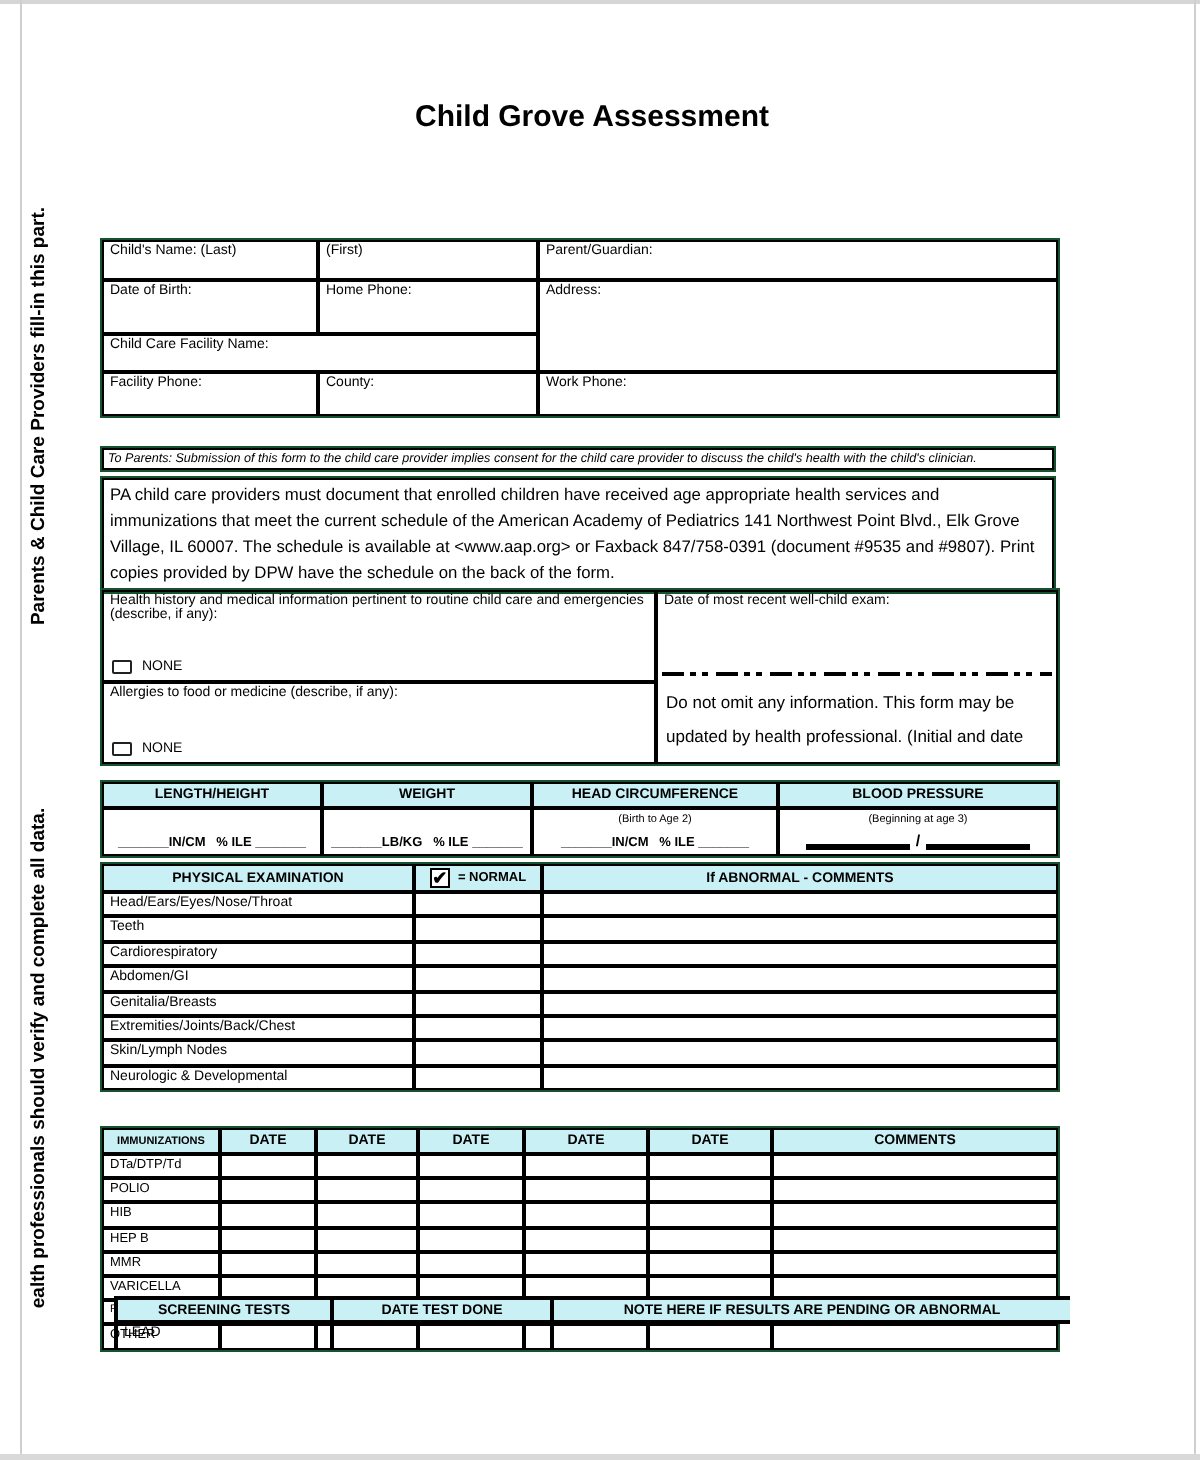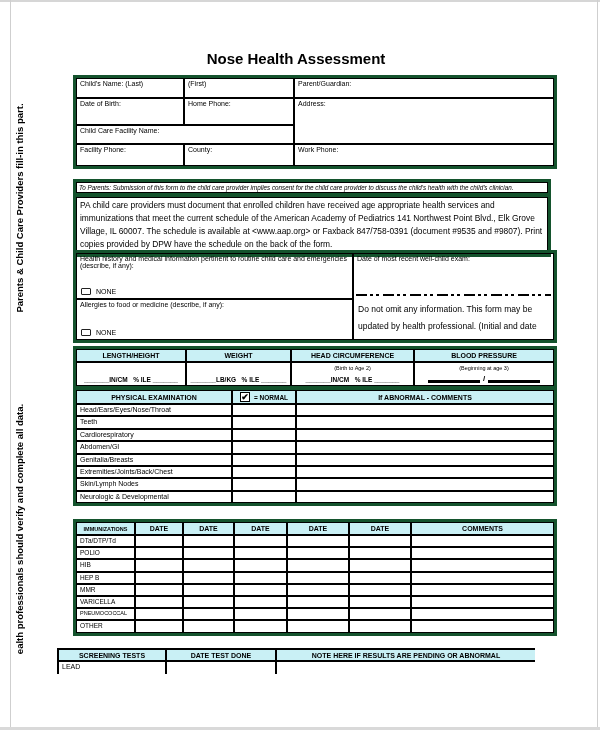--- a/index.html
+++ b/index.html
@@ -20,23 +20,24 @@
   }
 
   .vlabel {
     position:absolute; white-space:nowrap; font-weight:bold; font-size:9.5px;
     transform:rotate(-90deg); text-align:center; height:12px; line-height:12px;
   }
   #vlabel-top { width:270px; left:-115px; top:202px; }
   #vlabel-bottom { width:284px; left:-122px; top:523px; }
 
   table.frm {
-    position:absolute; left:73px; width:478px;
-    border-collapse:separate; border-spacing:0; border:3px solid #14532d;
+    position:absolute; left:50px; width:478px;
+    border-collapse:separate; border-spacing:0; border:1px solid #14532d;
     table-layout:fixed;
+    margin-top:44px;
   }
   table.frm td {
     border:1px solid #000; vertical-align:top; padding:1px 3px;
     font-size:7px; overflow:hidden;
   }
   .hdr { background:#c9f0f5; font-weight:bold; text-align:center; font-size:8.5px; vertical-align:middle !important; padding:1px 2px; }
 
   #info-table { top:75px; }
   #consent-table { top:179px; }
   #consent-table td { font-size:6.3px; font-style:italic; padding:1px 2px; }
@@ -81,21 +82,21 @@
   #screening-table td { border:1px solid #000; vertical-align:top; padding:1px 3px; font-size:7px; }
 </style>
 </head>
 <body>
 
 <div class="edge" id="edge-top"></div>
 <div class="edge" id="edge-left"></div>
 <div class="edge" id="edge-right"></div>
 <div class="edge" id="edge-bottom"></div>
 
-<div id="page-title">Nose Health Assessment</div>
+<div id="page-title">Child Grove Assessment</div>
 
 <div class="vlabel" id="vlabel-top">Parents &amp; Child Care Providers fill-in this part.</div>
 <div class="vlabel" id="vlabel-bottom">ealth professionals should verify and complete all data.</div>
 
 <table class="frm" id="info-table">
   <colgroup>
       <col style="width:108px">
       <col style="width:110px">
       <col style="width:260px">
     </colgroup>

